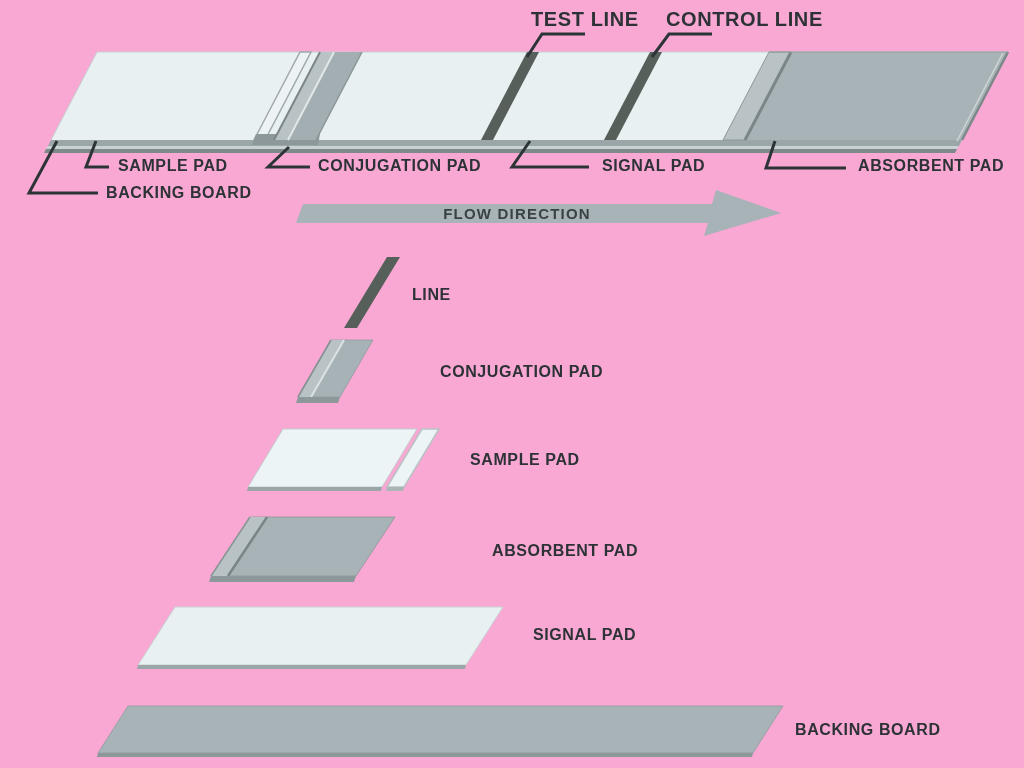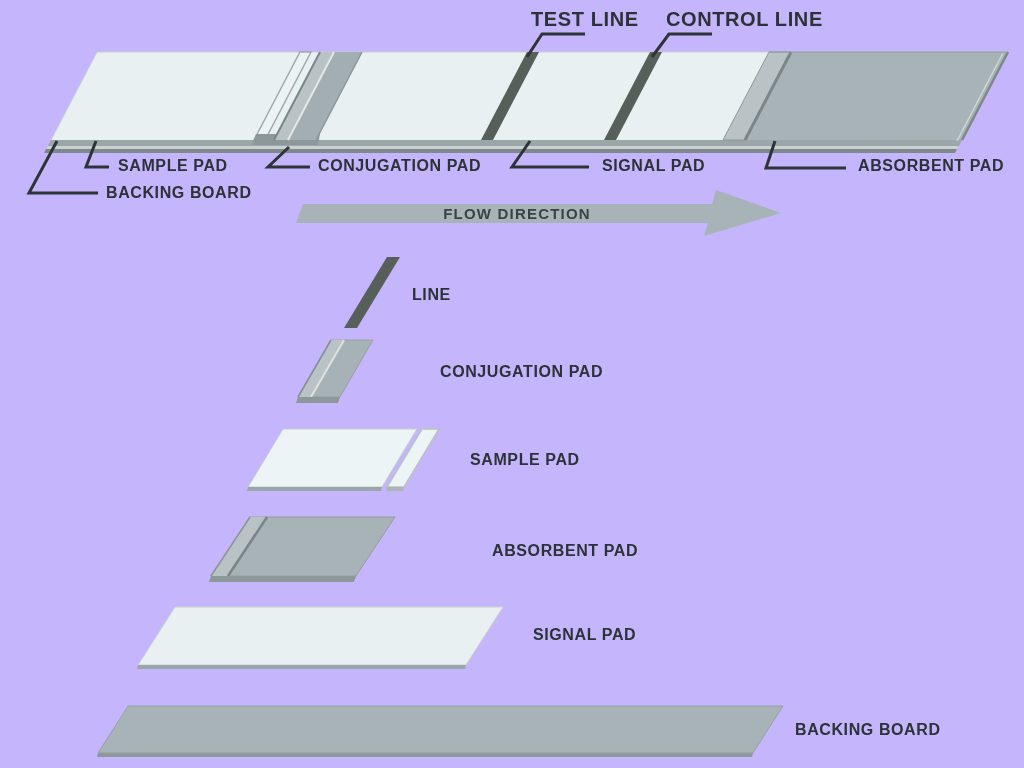--- a/index.html
+++ b/index.html
@@ -1,16 +1,16 @@
 <!DOCTYPE html>
 <html><head>
 <meta charset="utf-8">
 <style>
   html,body{margin:0;padding:0;background:#ffffff;}
-  .stage{position:relative;width:1024px;height:768px;background:#c4b5fd;overflow:hidden;
+  .stage{position:relative;width:1024px;height:768px;background:#f9a8d4;overflow:hidden;
          font-family:"Liberation Sans","DejaVu Sans",sans-serif;}
   svg{display:block;}
   .lbl{font-family:"Liberation Sans","DejaVu Sans",sans-serif;font-weight:bold;
        font-size:16px;letter-spacing:0.6px;fill:#2c3235;}
   .lbl-lg{font-family:"Liberation Sans","DejaVu Sans",sans-serif;font-weight:bold;
        font-size:20px;letter-spacing:0.6px;fill:#2c3235;}
   .lbl-arrow{font-family:"Liberation Sans","DejaVu Sans",sans-serif;font-weight:bold;
        font-size:15px;letter-spacing:1.2px;fill:#3a4245;}
   .leader{fill:none;stroke:#2d3437;stroke-width:3;stroke-linejoin:miter;stroke-linecap:butt;}
   .edge-light{stroke:#c6cfd1;stroke-width:1;fill:none;}

